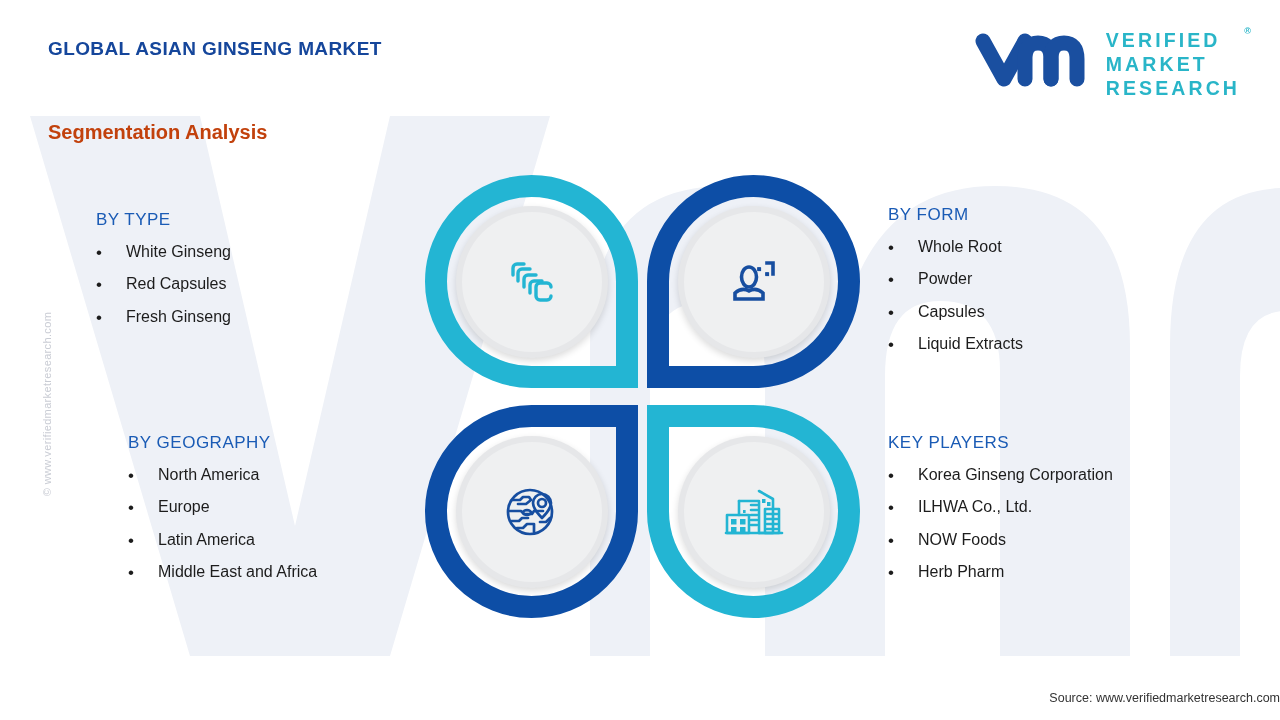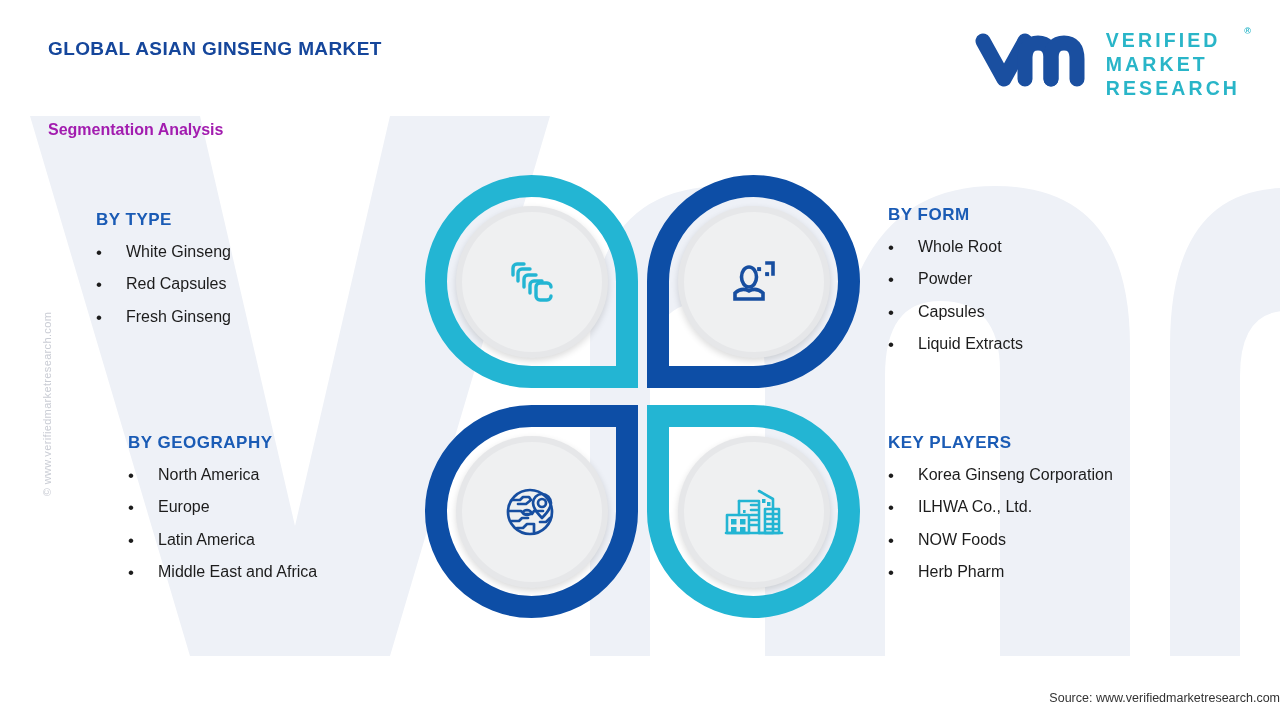--- a/index.html
+++ b/index.html
@@ -38,23 +38,23 @@
     font-size: 19px;
     font-weight: bold;
     letter-spacing: 0.4px;
     color: #15469B;
     white-space: nowrap;
   }
   #subtitle {
     position: absolute;
     left: 48px;
     top: 121px;
-    font-size: 16px;
+    font-size: 20px;
     font-weight: bold;
-    color: #a21caf;
+    color: #c2410c;
     white-space: nowrap;
   }
 
   
   #logo {
     position: absolute;
     right: 40px;
     top: 29px;
     display: flex;
     align-items: flex-start;
@@ -96,21 +96,21 @@
 
   
   .seg-block { position: absolute; }
   #block-by-type      { left: 96px;  top: 210px; width: 300px; }
   #block-by-geography { left: 96px;  top: 433px; width: 320px; margin-left: 32px; }
   #block-by-form      { left: 888px; top: 205px; width: 330px; }
   #block-key-players  { left: 888px; top: 433px; width: 340px; }
 
   .seg-heading {
     font-size: 17px;
-    font-weight: bold;
+    font-weight: normal;
     color: #1A5BB5;
     letter-spacing: 0.5px;
     margin-bottom: 14px;
     white-space: nowrap;
   }
   .seg-list {
     list-style: none;
     margin: 0;
     padding: 0;
   }

